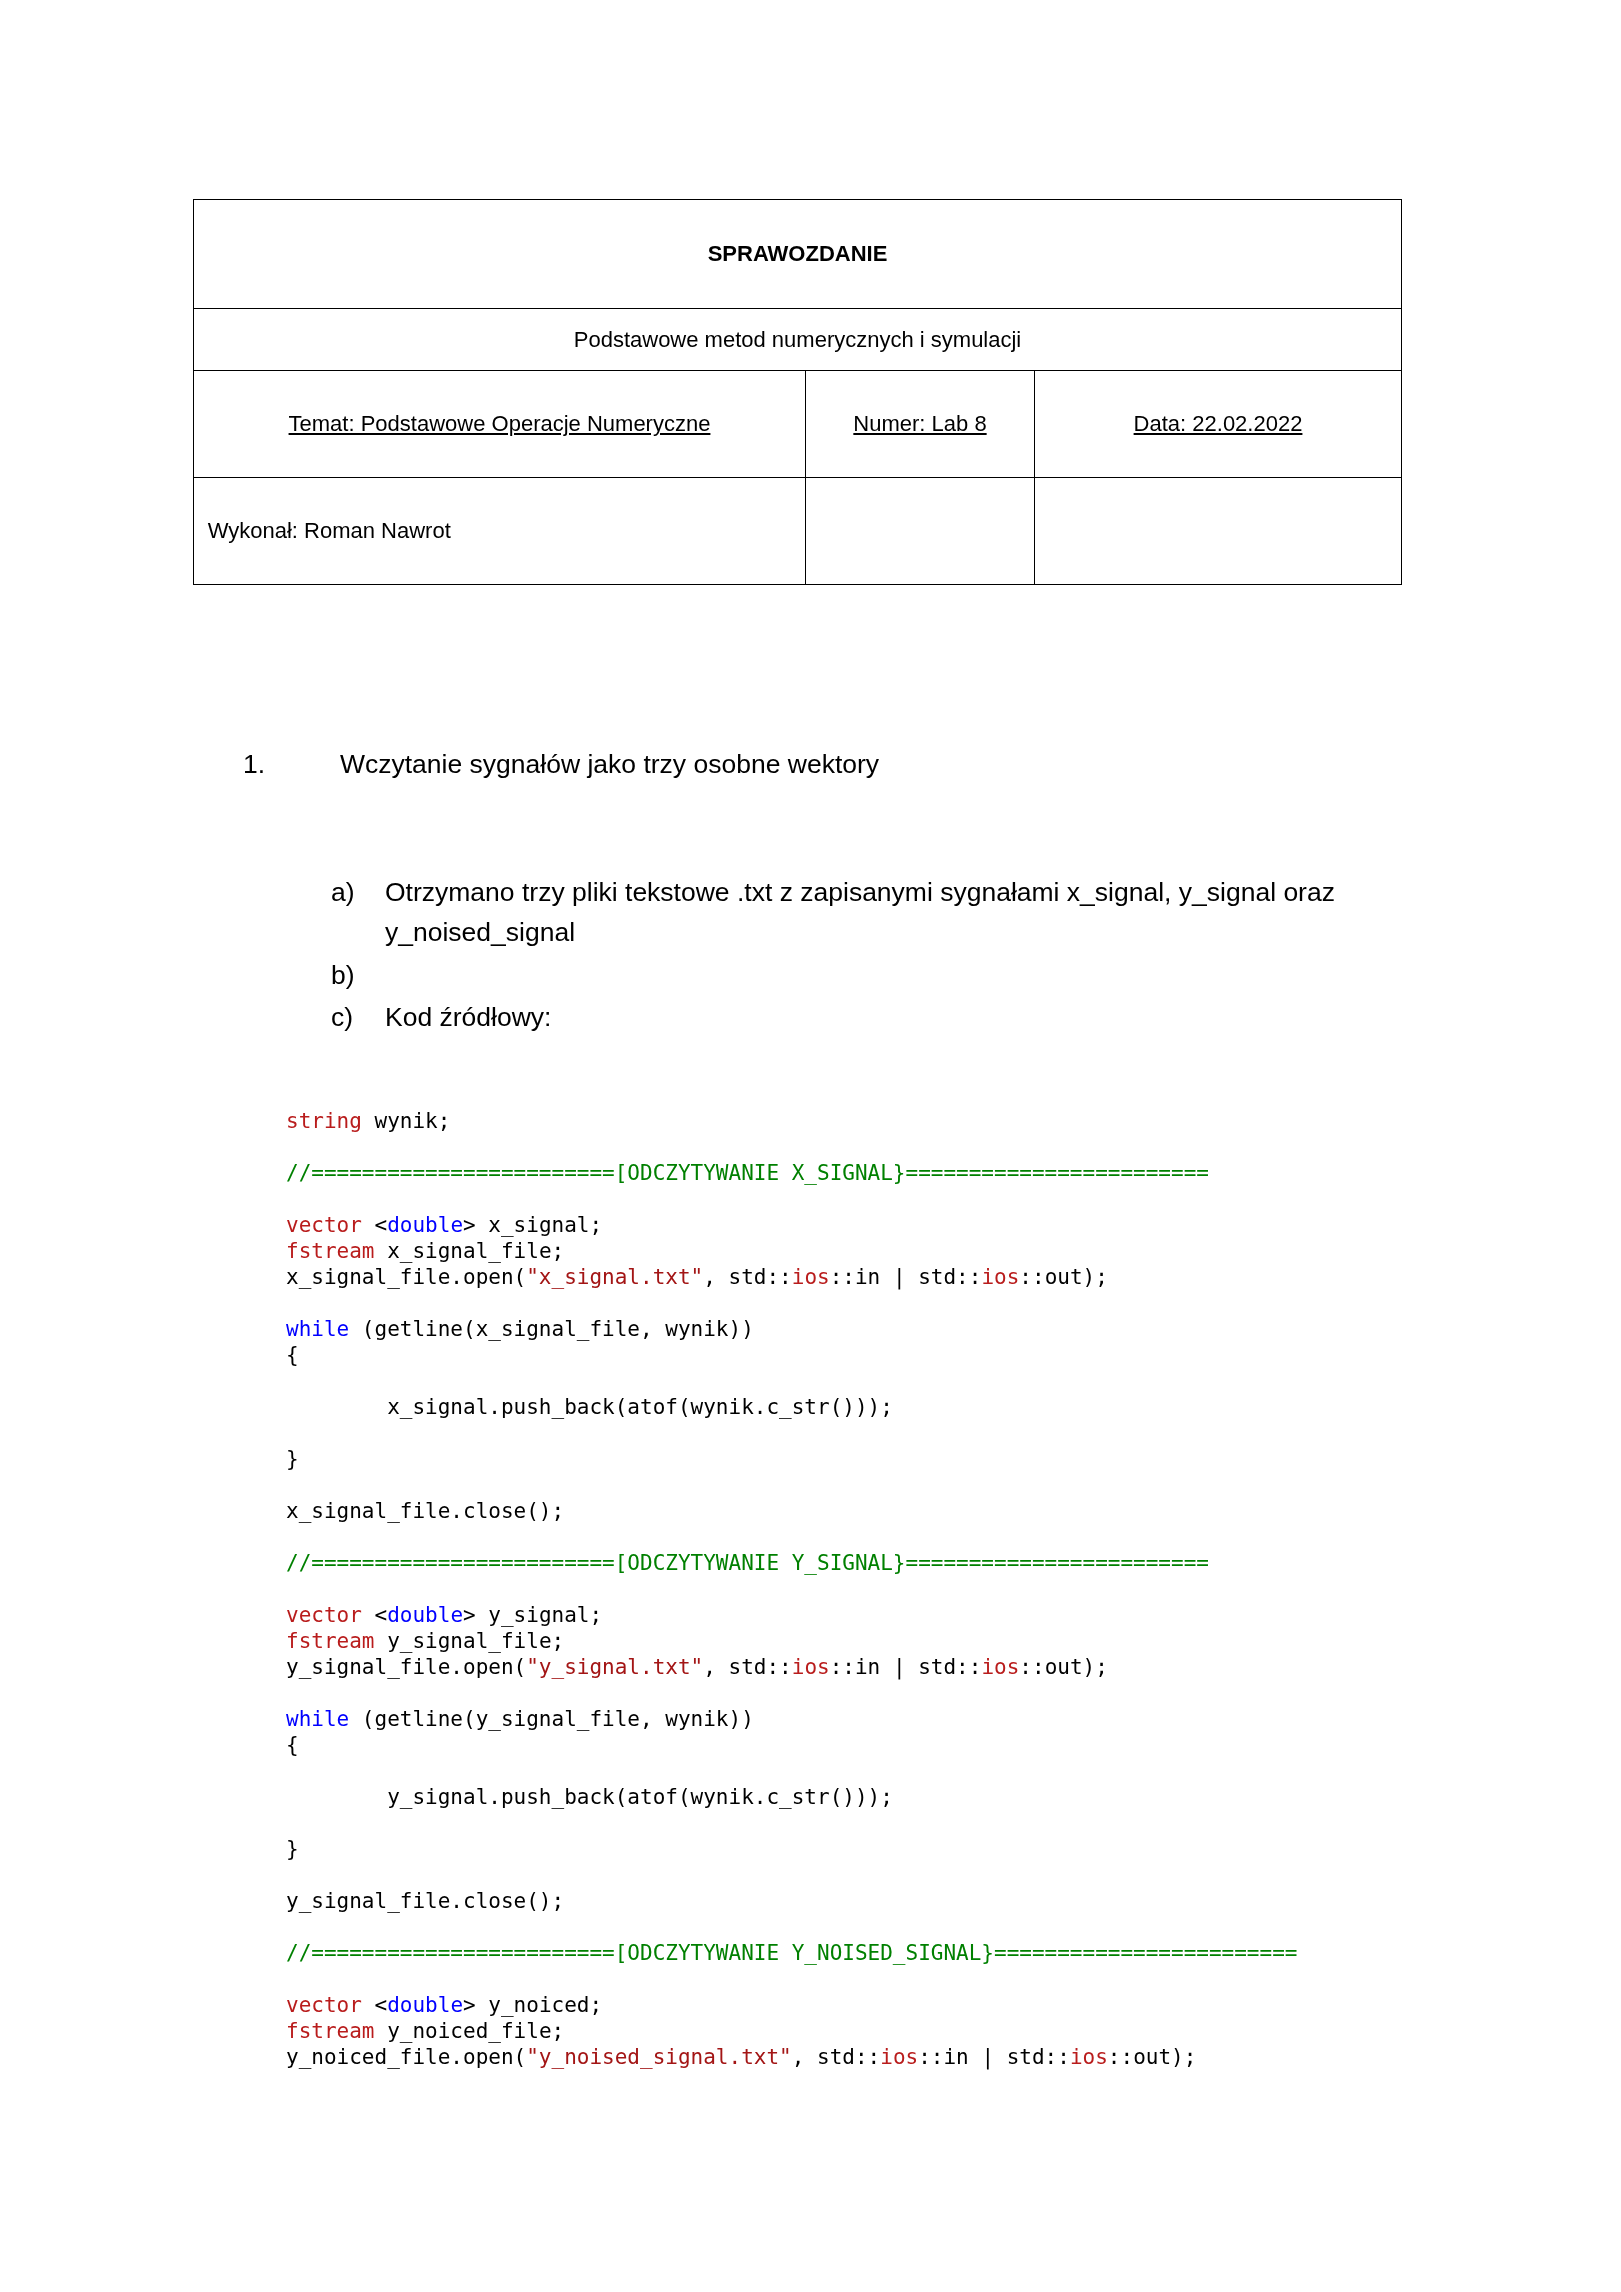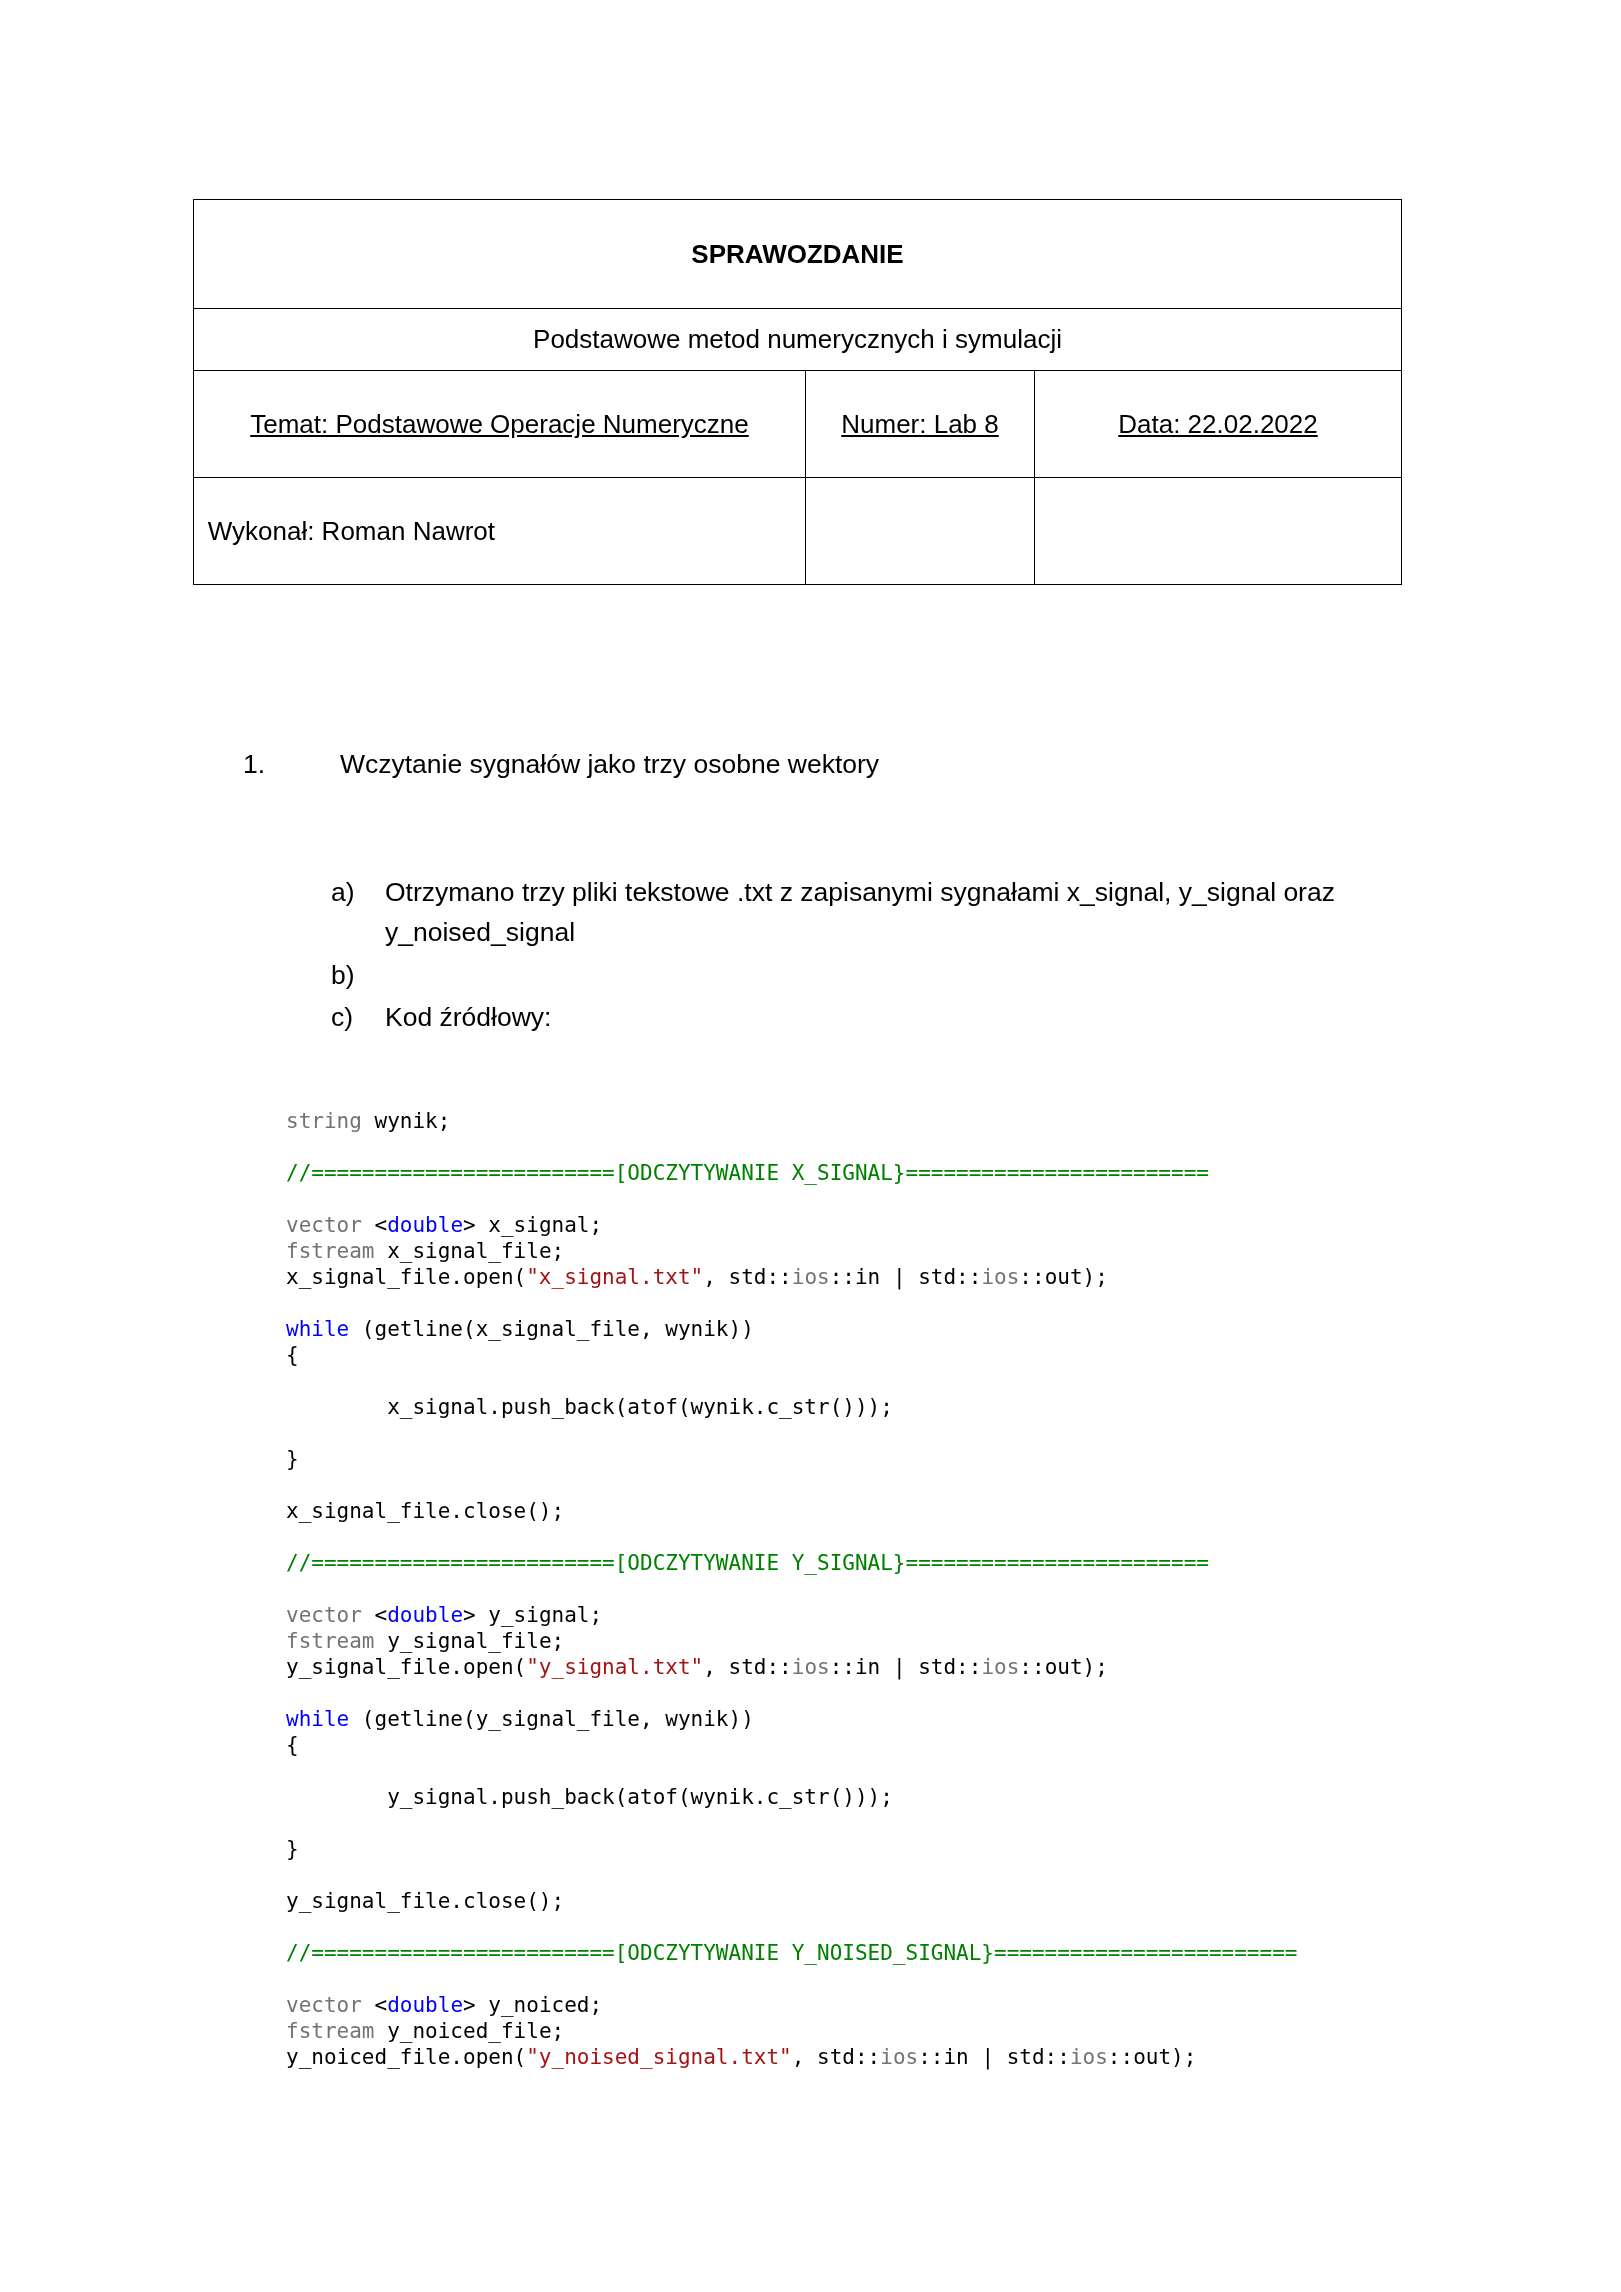--- a/index.html
+++ b/index.html
@@ -29,21 +29,21 @@
     position: absolute;
     left: 193px;
     top: 199px;
     width: 1208px;
     border-collapse: collapse;
     table-layout: fixed;
   }
   .header-table td {
     border: 1.5px solid #000000;
     padding: 0 13.7px;
-    font-size: 26px;
+    font-size: 22px;
     line-height: 1.25;
     vertical-align: middle;
   }
   .header-table tr.r-title td {
     height: 108px;
     text-align: center;
     font-weight: bold;
   }
   .header-table tr.r-subtitle td {
     height: 61px;
@@ -114,21 +114,21 @@
     width: 1274px;
     font-family: "DejaVu Sans Mono", "Liberation Mono", monospace;
     font-size: 21px;
     line-height: 26px;
     white-space: pre;
     color: #000000;
   }
   .code-line { min-height: 26px; }
   .code-line.blank { height: 26px; }
 
-  .tok-type    { color: #737373; }
+  .tok-type    { color: #b91c1c; }
   .tok-keyword { color: #0000ff; }
   .tok-comment { color: #008000; }
   .tok-string  { color: #a31515; }
   .tok-plain   { color: #000000; }
 </style>
 </head>
 <body>
 
 <div class="page">
 

